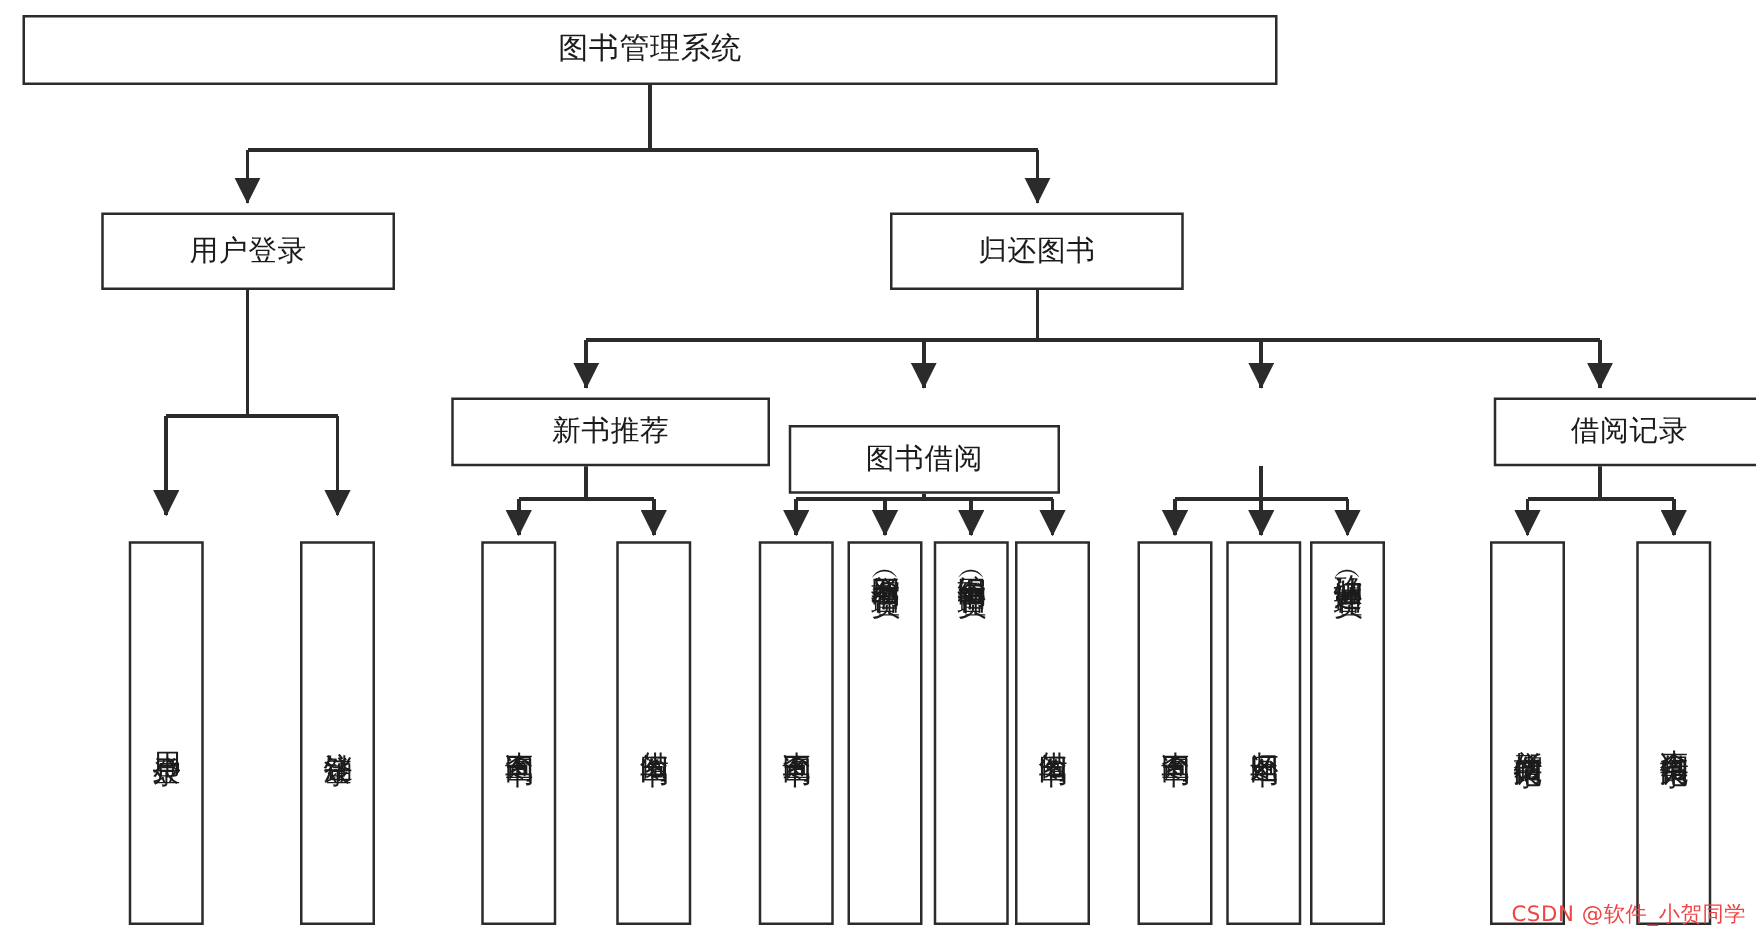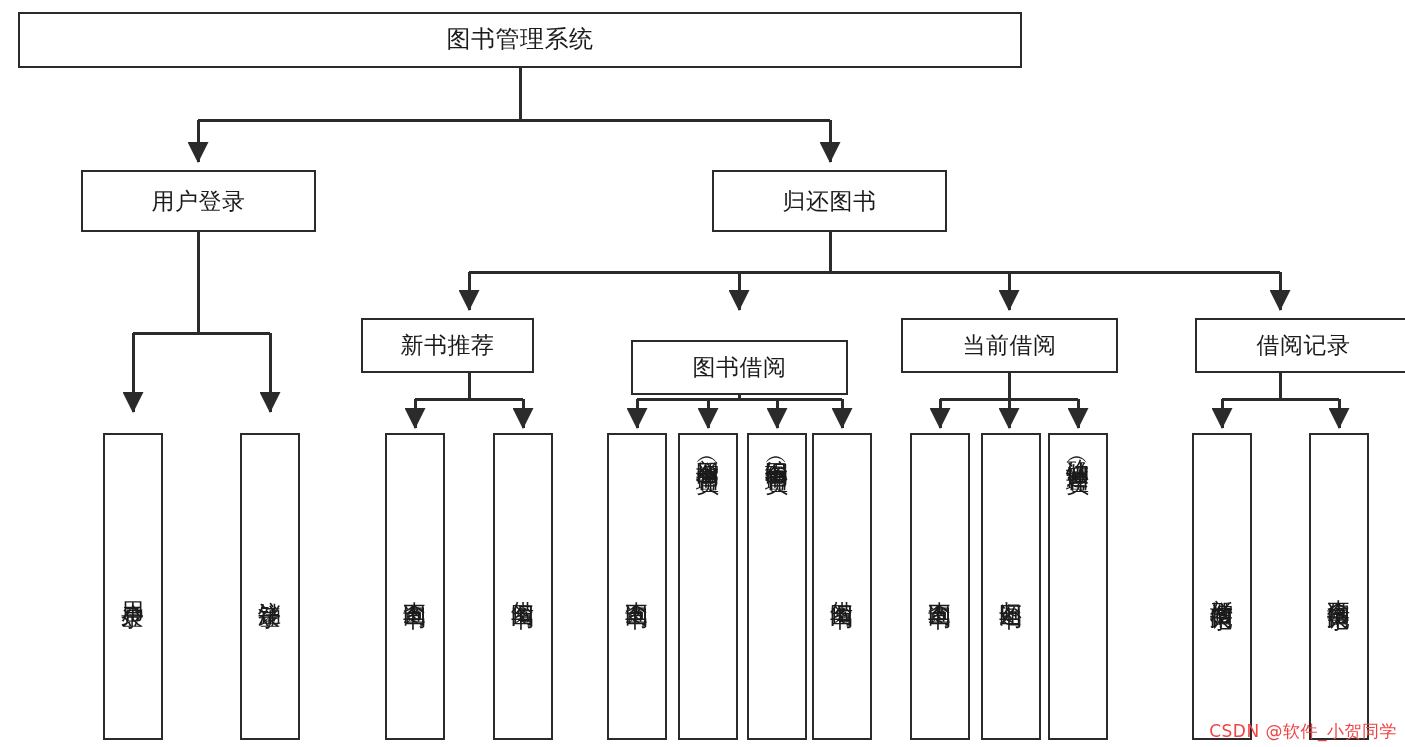--- a/index.html
+++ b/index.html
@@ -34,20 +34,21 @@
     display: flex;
     align-items: center;
     justify-content: center;
     color: #1b1b1b;
   }
   .node .label {
     display: block;
     text-align: center;
     line-height: 1.15;
     white-space: nowrap;
+    font-family: Liberation Serif, serif;
   }
   
   .node.horiz .label {
     font-size: 23px;
     letter-spacing: 0.5px;
   }
   .node.root .label {
     font-size: 24px;
   }
   
@@ -140,29 +141,26 @@
     <span class="label">图书管理系统</span>
   </div>
 
   <div class="node horiz" style="left:81px; top:170px; width:235px; height:62px;">
     <span class="label">用户登录</span>
   </div>
   <div class="node horiz" style="left:712px; top:170px; width:235px; height:62px;">
     <span class="label">归还图书</span>
   </div>
 
-  <div class="node horiz" style="left:361px; top:318px; width:173px; height:55px;">
+  <div class="node horiz" style="left:361px; top:318px; width:255px; height:55px;">
     <span class="label">新书推荐</span>
   </div>
   <div class="node horiz" style="left:631px; top:318px; width:217px; height:55px;margin-top:22px;">
     <span class="label">图书借阅</span>
   </div>
-  <div class="node horiz" style="left:901px; top:318px; width:217px; height:55px;">
-    <span class="label">当前借阅</span>
-  </div>
   <div class="node horiz" style="left:1171px; top:318px; width:217px; height:55px;margin-left:24px;">
     <span class="label">借阅记录</span>
   </div>
 
   <div class="node vert centered" style="left:103px; top:433px; width:60px; height:307px;">
     <span class="label">用户登录</span>
   </div>
   <div class="node vert centered" style="left:240px; top:433px; width:60px; height:307px;">
     <span class="label">注销登录</span>
   </div>

